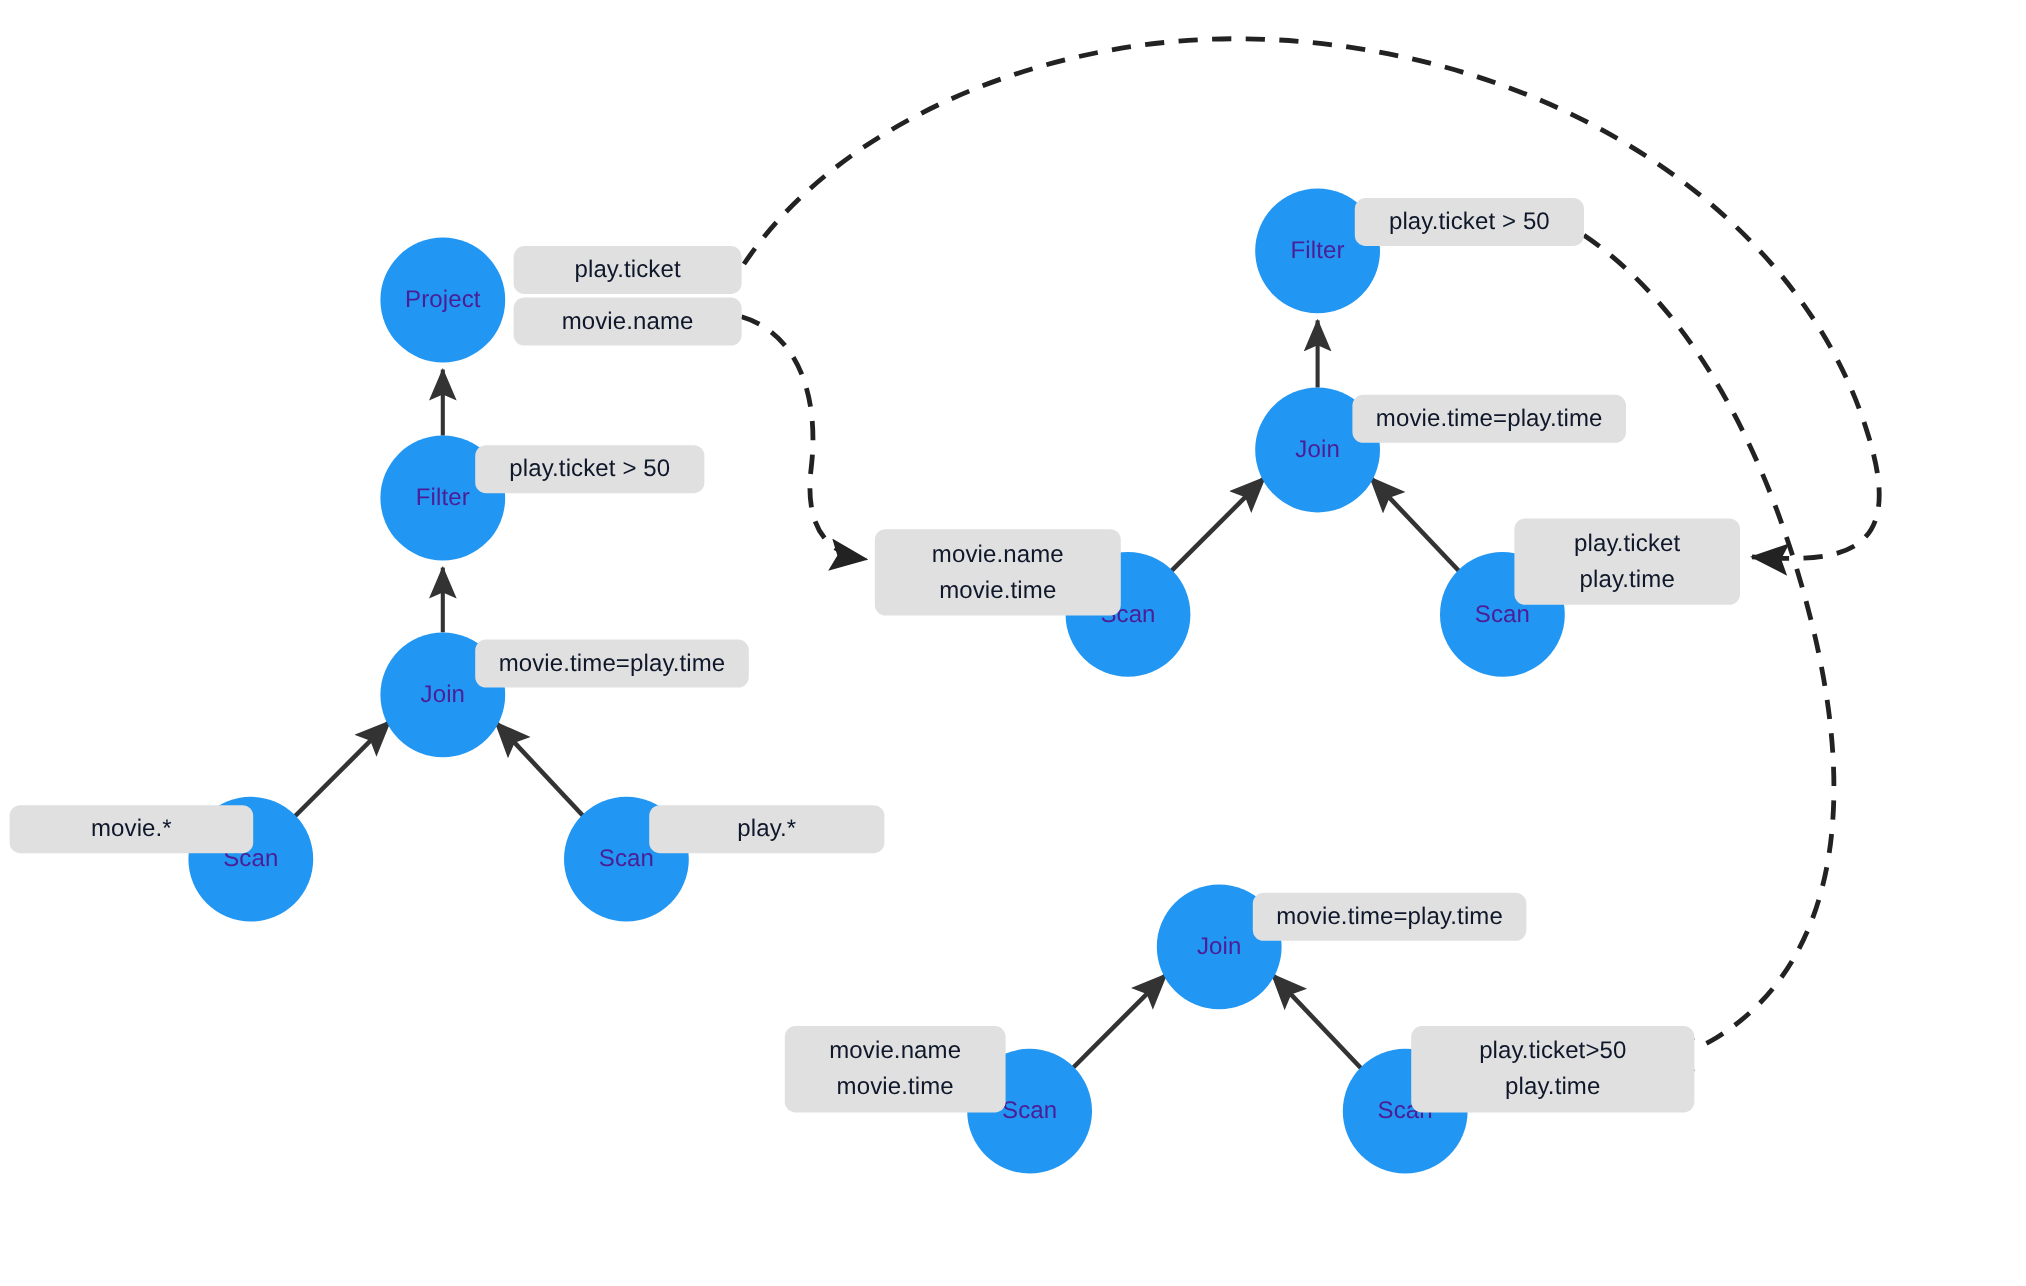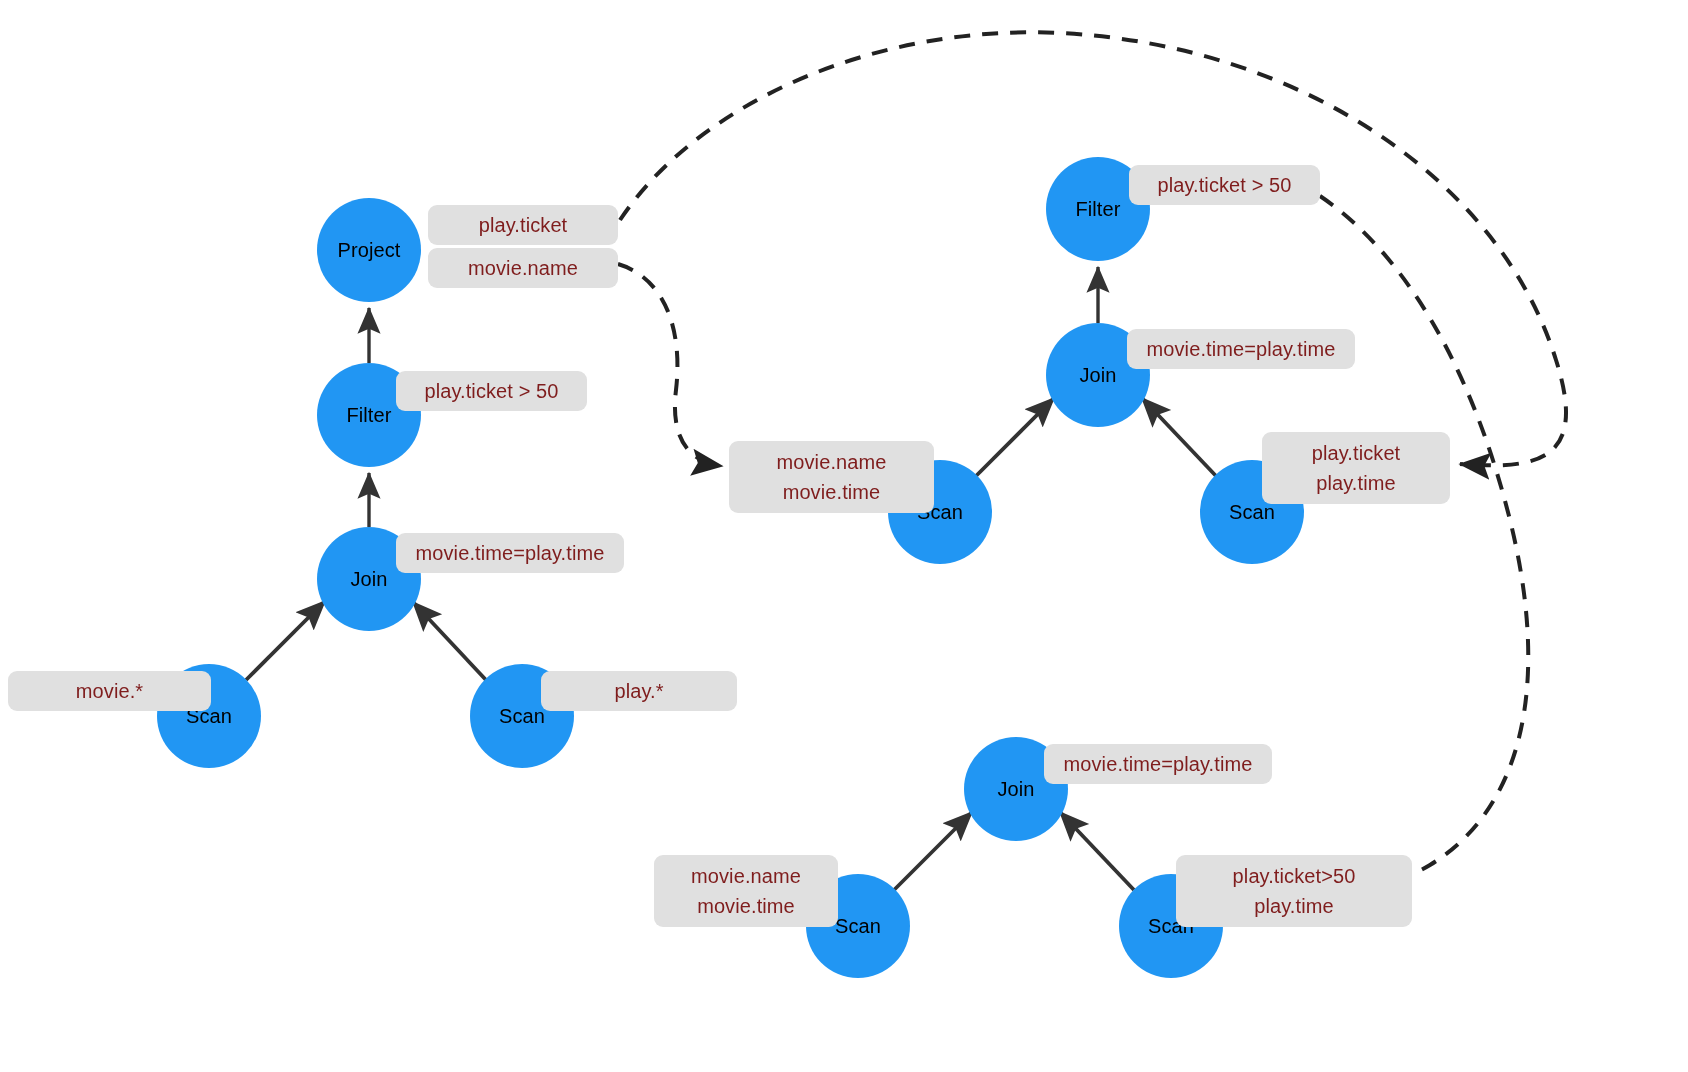--- a/index.html
+++ b/index.html
@@ -25,38 +25,38 @@
     left: 0;
     top: 0;
     width: 1688px;
     height: 1072px;
     overflow: visible;
   }
   .node {
     position: absolute;
     border-radius: 50%;
     background: #2196f3;
-    color: #000000;
+    color: #4c1d95;
     display: flex;
     align-items: center;
     justify-content: center;
     font-size: 20px;
     font-weight: 400;
     letter-spacing: 0.1px;
     box-sizing: border-box;
     z-index: 5;
   }
   .node-label {
     pointer-events: none;
     user-select: none;
   }
   .tag {
     position: absolute;
     background: #e0e0e0;
-    color: #7f1d1d;
+    color: #0f172a;
     border-radius: 9px;
     font-size: 20px;
     line-height: 26px;
     padding: 7px 16px;
     text-align: center;
     white-space: pre;
     box-sizing: border-box;
     z-index: 9;
     letter-spacing: 0.1px;
   }

